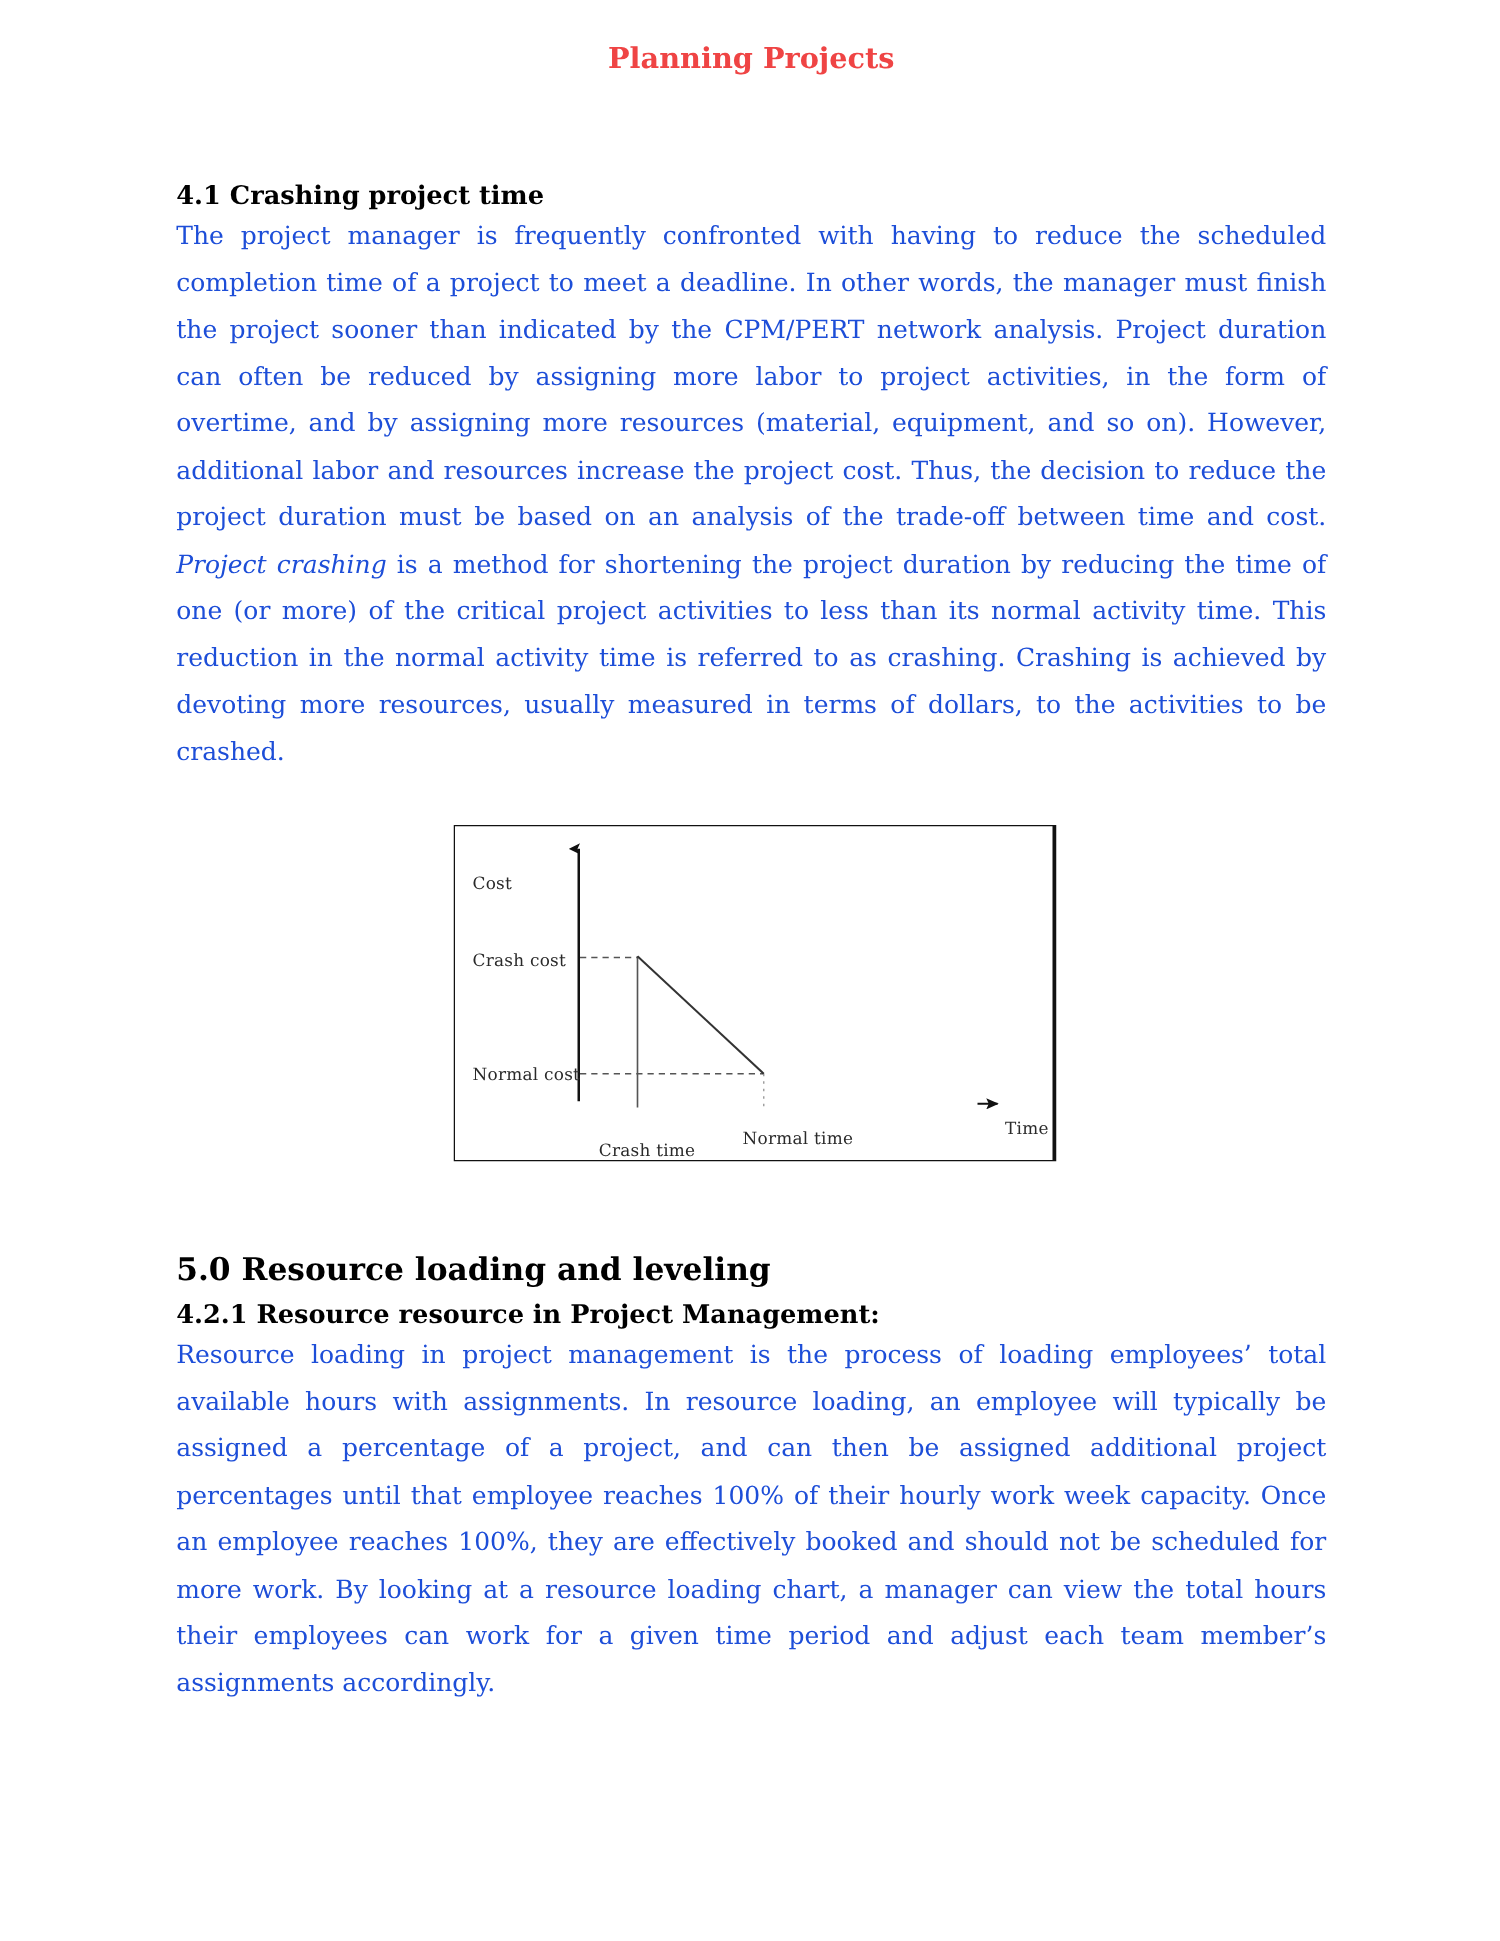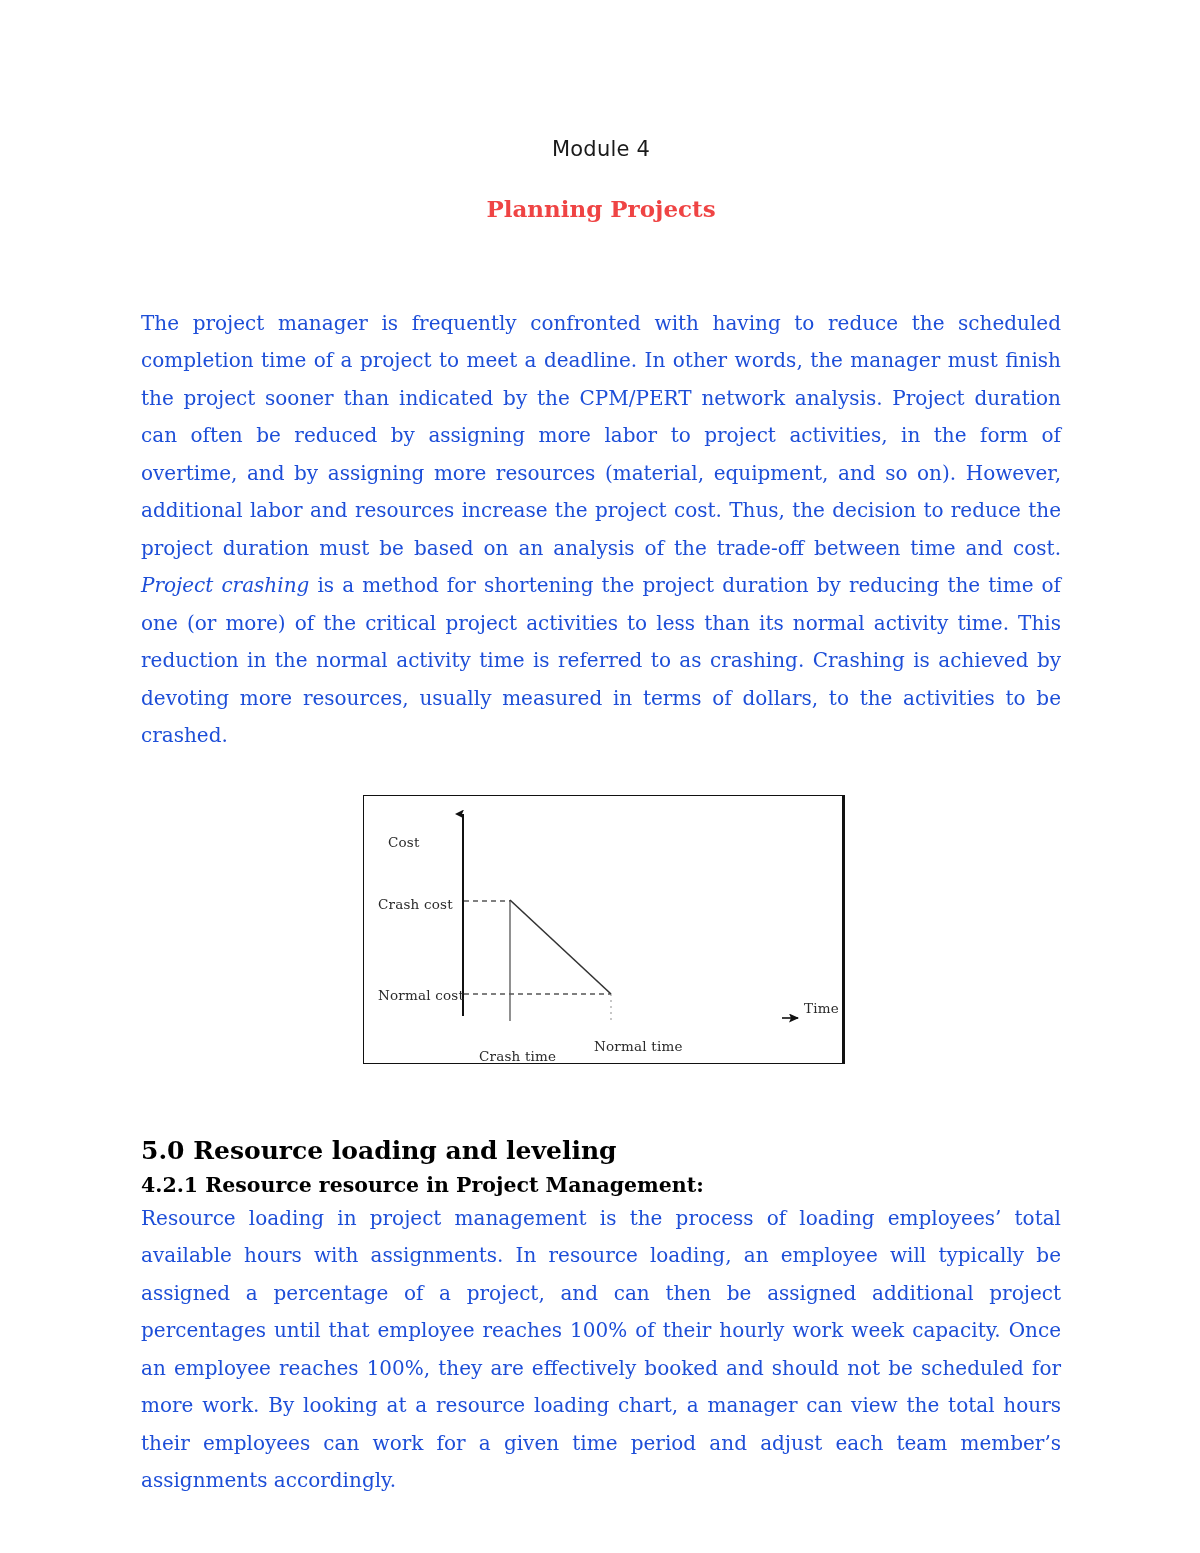--- a/index.html
+++ b/index.html
@@ -117,39 +117,39 @@
   .fig-svg { position: absolute; left: 0; top: 0; }
 
   .fig-label {
     position: absolute;
     font-family: "DejaVu Serif", "Liberation Serif", serif;
     font-size: 13.5px;
     color: #2a2a2a;
     white-space: nowrap;
     letter-spacing: 0.2px;
   }
-  .lbl-cost        { left: 24px;  top: 38px; }
+  .lbl-cost        { left: 14px;  top: 38px; }
   .lbl-crash-cost  { left: 14px;  top: 100px; }
   .lbl-normal-cost { left: 14px;  top: 191px; }
-  .lbl-time        { left: 440px; top: 204px; }
+  .lbl-time        { left: 440px; top: 234px; }
   .lbl-crash-time  { left: 115px; top: 252px; }
   .lbl-normal-time { left: 230px; top: 242px; text-align: center; }
 </style>
 </head>
 <body>
 
 <div class="page">
   <div class="content">
 
-    <h1 class="doc-title">Module 4</h1>
 
     <h2 class="doc-subtitle">Planning Projects</h2>
 
     <div class="spacer-1"></div>
 
+    <h3 class="h-sec">4.1 Crashing project time</h3>
 
     <p class="para"><span>The project manager is frequently confronted with having to reduce the scheduled completion time of a project to meet a deadline. In other words, the manager must finish the project sooner than indicated by the CPM/PERT network analysis. Project duration can often be reduced by assigning more labor to project activities, in the form of overtime, and by assigning more resources (material, equipment, and so on). However, additional labor and resources increase the project cost. Thus, the decision to reduce the project duration must be based on an analysis of the trade-off between time and cost. </span><em>Project crashing</em><span> is a method for shortening the project duration by reducing the time of one (or more) of the critical project activities to less than its normal activity time. This reduction in the normal activity time is referred to as crashing. Crashing is achieved by devoting more resources, usually measured in terms of dollars, to the activities to be crashed.</span></p>
 
     <div class="spacer-2"></div>
 
     <div class="figure-wrap">
       <div class="figure-box">
 
         <svg class="fig-svg" width="479" height="266" viewBox="0 0 479 266">
 

